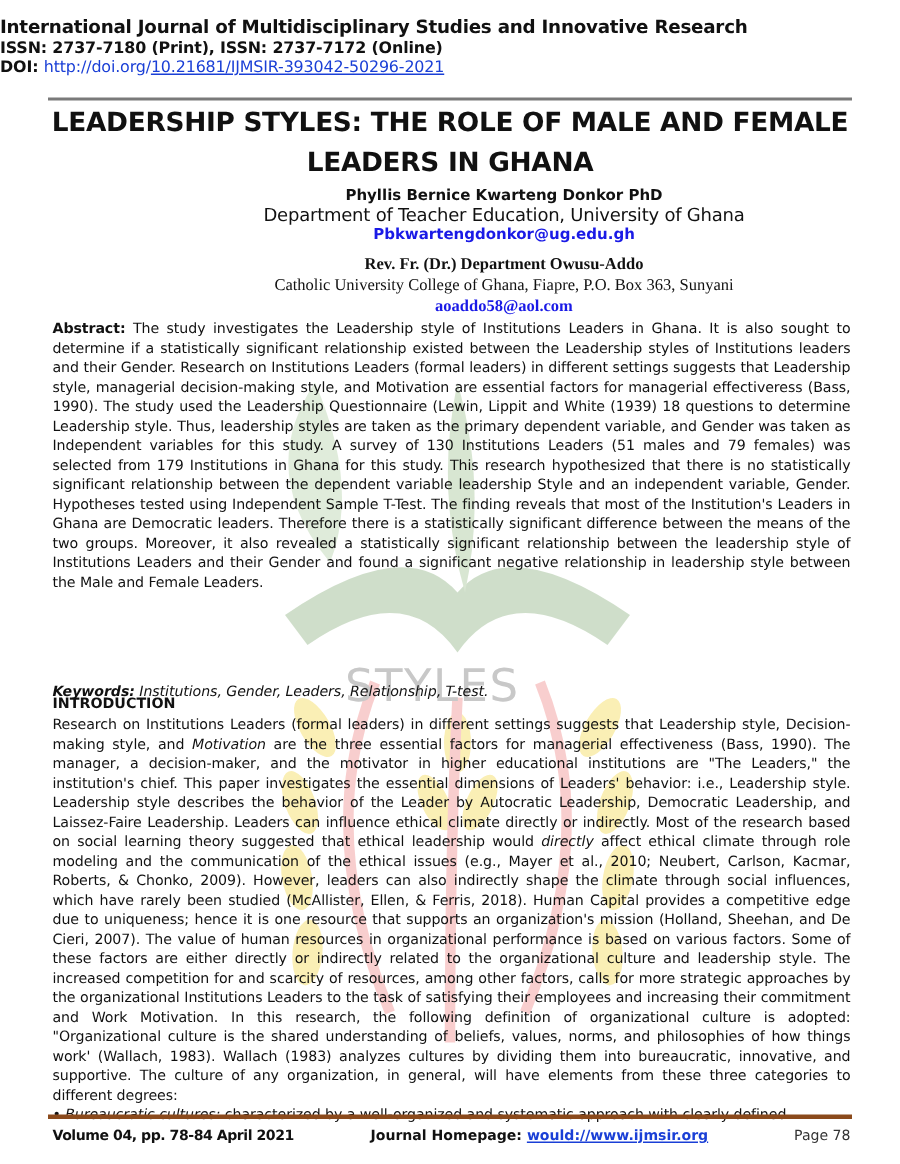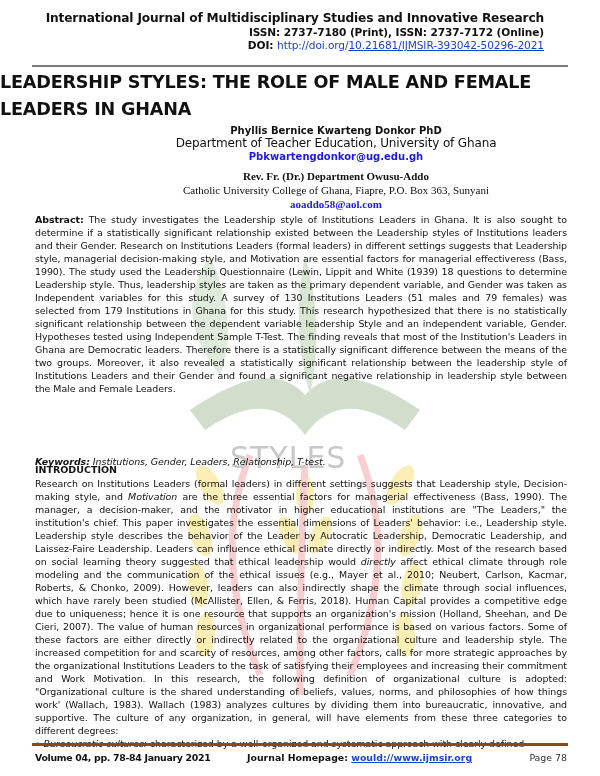--- a/index.html
+++ b/index.html
@@ -1,27 +1,27 @@
 <!DOCTYPE html>
 <html><head>
 <meta charset="utf-8">
 <style>
   html, body { margin: 0; padding: 0; background: #ffffff; }
   body { width: 600px; height: 776px; position: relative; overflow: hidden; font-family: "DejaVu Sans", sans-serif; color: #111; }
   .page { position: absolute; left: 0; top: 0; width: 600px; height: 776px; }
 
-  .header { position: absolute; top: 11px; left: 0; width: 544px; text-align: right; }
+  .header { position: absolute; top: 11px; left: 0; width: 544px; text-align: left; }
   .journal-title { font-size: 12.2px; font-weight: bold; letter-spacing: -0.15px; line-height: 15px; white-space: nowrap; }
   .issn { font-size: 10.6px; font-weight: bold; line-height: 13px; letter-spacing: -0.1px; }
   .doi { font-size: 10.6px; font-weight: bold; line-height: 13px; letter-spacing: -0.1px; }
   .doi .doi-link { color: #1a3fd6; font-weight: normal; }
   .doi .doi-link u { }
   .rule-top { position: absolute; top: 65px; left: 32px; width: 536px; height: 1.5px; background: #7a7a7a; }
 
-  .title { position: absolute; top: 69px; left: 0; width: 600px; text-align: left; font-size: 17.6px; font-weight: bold; line-height: 27px; letter-spacing: -0.2px; }
+  .title { position: absolute; top: 69px; left: 0; width: 600px; text-align: center; font-size: 17.6px; font-weight: bold; line-height: 27px; letter-spacing: -0.2px; }
 
   .authors { position: absolute; top: 124px; left: 0; width: 600px; text-align: center; margin-left: 36px; }
   .a1-name { font-size: 10px; font-weight: bold; line-height: 13px; }
   .a1-dept { font-size: 12px; line-height: 13px; letter-spacing: -0.15px; }
   .a1-email { font-size: 10px; line-height: 13px; color: #1a1ae6; font-weight: bold; }
   .a2-name { font-family: "Liberation Serif", serif; font-size: 11px; font-weight: bold; line-height: 14px; margin-top: 6px; }
   .a2-dept { font-family: "Liberation Serif", serif; font-size: 11px; line-height: 14px; }
   .a2-email { font-family: "Liberation Serif", serif; font-size: 11px; line-height: 14px; color: #1a1ae6; font-weight: bold; }
 
   .body-text { position: absolute; left: 35px; width: 532px; font-size: 9.45px; line-height: 13px; text-align: justify; letter-spacing: -0.05px; }
@@ -102,17 +102,17 @@
 
   <div class="body-text abstract"><b>Abstract:</b><span> The study investigates the Leadership style of Institutions Leaders in Ghana.  It is also sought to determine if a statistically significant relationship existed between the Leadership styles of Institutions leaders and their Gender. Research on Institutions Leaders (formal leaders) in different settings suggests that Leadership style, managerial decision-making style, and Motivation are essential factors for managerial effectiveress (Bass, 1990). The study used the Leadership Questionnaire (Lewin, Lippit and White (1939) 18 questions to determine Leadership style. Thus, leadership styles are taken as the primary dependent variable, and Gender was taken as Independent variables for this study. A survey of 130 Institutions Leaders (51 males and 79 females) was selected from 179 Institutions in Ghana for this study. This research hypothesized that there is no statistically significant relationship between the dependent variable leadership Style and an independent variable, Gender. Hypotheses tested using Independent Sample T-Test. The finding reveals that most of the Institution's Leaders in Ghana are Democratic leaders. Therefore there is a statistically significant difference between the means of the two groups. Moreover, it also revealed a statistically significant relationship between the leadership style of Institutions Leaders and their Gender and found a significant negative relationship in leadership style between the Male and Female Leaders.</span></div>
 
   <div class="body-text keywords"><b>Keywords:</b><span> Institutions, Gender, Leaders, Relationship, T-test.</span></div>
 
   <div class="intro-head">INTRODUCTION</div>
   <div class="body-text intro"><span>Research on Institutions Leaders (formal leaders) in different settings suggests that Leadership style, Decision-making style, and </span><i>Motivation</i><span> are the three essential factors for managerial effectiveness (Bass, 1990). The manager, a decision-maker, and the motivator in higher educational institutions are "The Leaders," the institution's chief. This paper investigates the essential dimensions of Leaders' behavior: i.e., Leadership style. Leadership style describes the behavior of the Leader by Autocratic Leadership, Democratic Leadership, and Laissez-Faire Leadership. Leaders can influence ethical climate directly or indirectly. Most of the research based on social learning theory suggested that ethical leadership would </span><i>directly</i><span> affect ethical climate through role modeling and the communication of the ethical issues (e.g., Mayer et al., 2010; Neubert, Carlson, Kacmar, Roberts, &amp; Chonko, 2009). However, leaders can also indirectly shape the climate through social influences, which have rarely been studied (McAllister, Ellen, &amp; Ferris, 2018). Human Capital provides a competitive edge due to uniqueness; hence it is one resource that supports an organization's mission (Holland, Sheehan, and De Cieri, 2007). The value of human resources in organizational performance is based on various factors. Some of these factors are either directly or indirectly related to the organizational culture and leadership style. The increased competition for and scarcity of resources, among other factors, calls for more strategic approaches by the organizational Institutions Leaders to the task of satisfying their employees and increasing their commitment and Work Motivation. In this research, the following definition of organizational culture is adopted: "Organizational culture is the shared understanding of beliefs, values, norms, and philosophies of how things work' (Wallach, 1983). Wallach (1983) analyzes cultures by dividing them into bureaucratic, innovative, and supportive. The culture of any organization, in general, will have elements from these three categories to different degrees:</span><br><span>• </span><i>Bureaucratic cultures:</i><span> characterized by a well-organized and systematic approach with clearly defined</span></div>
 
   <div class="rule-bottom"></div>
   <div class="footer">
-    <span class="footer-vol">Volume 04, pp. 78-84 January 2021</span>
+    <span class="footer-vol">Volume 04, pp. 78-84 April 2021</span>
     <span class="footer-home"><span>Journal Homepage:  </span><a>would://www.ijmsir.org</a></span>
     <span class="footer-page">Page 78</span>
   </div>
 </div>
 
 </body></html>

